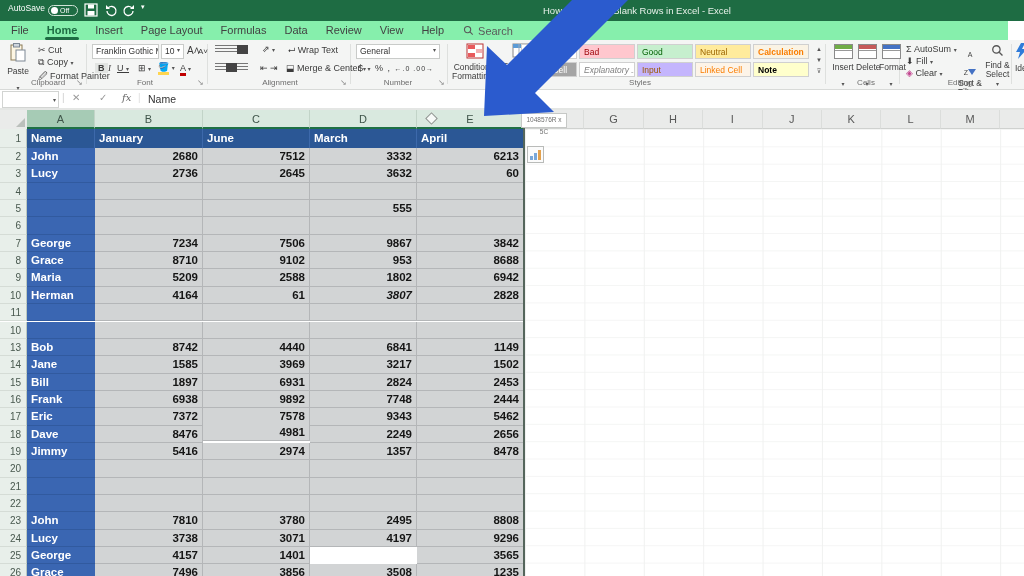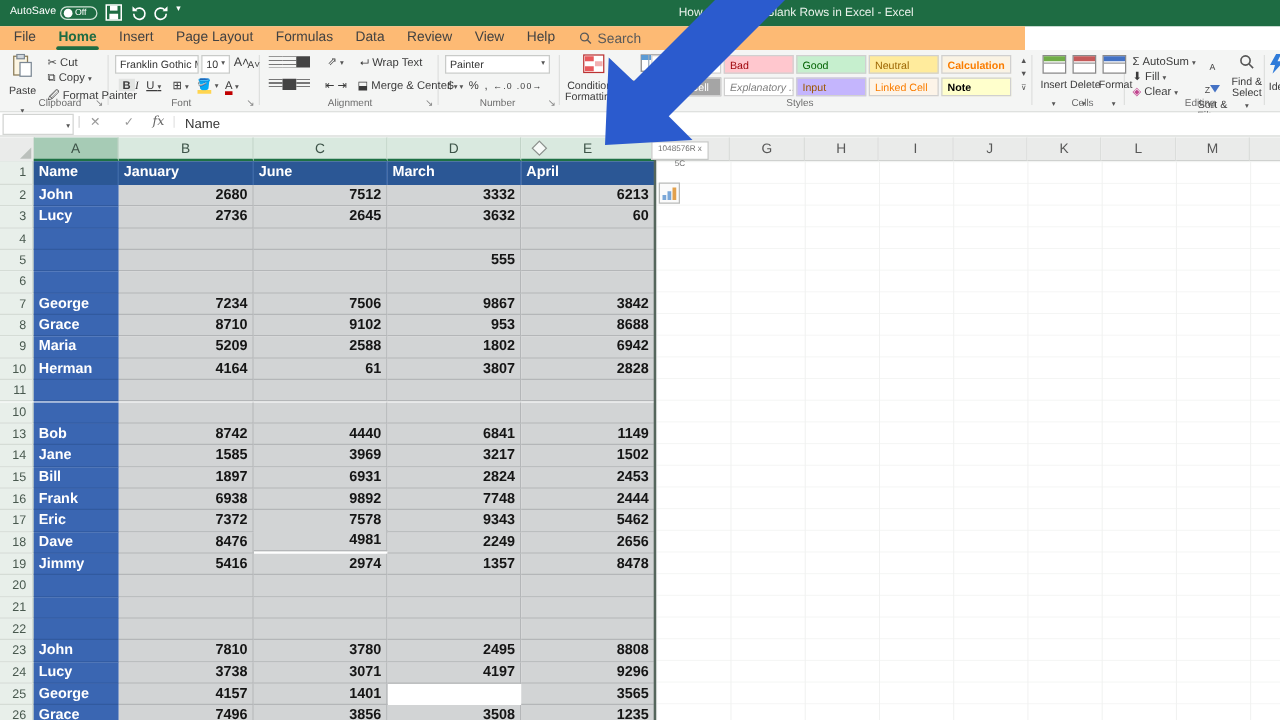--- a/index.html
+++ b/index.html
@@ -10,21 +10,21 @@
   
   .titlebar{left:0;top:0;width:1024px;height:21px;background:#1E6C43;color:#fff;}
   .tb-item{position:absolute;top:3px;font-size:8.5px;color:#fff;}
   .autosave-pill{position:absolute;left:48px;top:4.5px;width:30px;height:11px;border:1px solid #cfe3d6;
       border-radius:6px;display:flex;align-items:center;font-size:7px;color:#fff;padding:0 2px;box-sizing:border-box;}
   .autosave-dot{width:7px;height:7px;border-radius:50%;background:#fff;margin-right:2px;}
   .tb-ico{position:absolute;top:3px;width:14px;height:14px;}
   .title-text{position:absolute;left:543px;top:5px;font-size:9.5px;color:#e8f1ea;white-space:nowrap;}
 
   
-  .menubar{left:0;top:21px;width:820px;height:19px;background:#fdba74;display:flex;align-items:center;}
+  .menubar{left:0;top:21px;width:1008px;height:19px;background:#86efac;display:flex;align-items:center;}
   .mtab{font-size:11px;color:#424242;padding:0 9px;height:19px;line-height:19px;position:relative;white-space:nowrap;}
   .mtab.active{color:#1E6C43;font-weight:bold;}
   .mtab.active::after{content:"";position:absolute;left:7px;right:7px;bottom:0;height:3px;background:#1E6C43;border-radius:2px;}
   .msearch{display:flex;align-items:center;font-size:11px;color:#5a5a5a;margin-left:10px;}
 
   
   .ribbon{left:0;top:40px;width:1024px;height:49px;background:#F4F5F4;border-bottom:1px solid #D8DAD8;}
   .gsep{position:absolute;top:4px;width:1px;height:40px;background:#DEE0DE;}
   .glabel{position:absolute;top:38px;font-size:8px;color:#6d6d6d;text-align:center;}
   .launch{position:absolute;top:38px;font-size:8px;color:#8a8a8a;}
@@ -173,21 +173,21 @@
     <div class="rbtn" style="left:215px;top:5px;letter-spacing:3px"><span class="lines"></span><span class="lines"></span><span class="lines" style="background:#444;"></span></div>
     <div class="rbtn" style="left:262px;top:4px">⇗ <span class="car">▾</span></div>
     <div class="rbtn" style="left:288px;top:5px">⮠ <span>Wrap Text</span></div>
     <div class="rbtn" style="left:215px;top:23px;letter-spacing:3px"><span class="lines"></span><span class="lines" style="background:#444;"></span><span class="lines"></span></div>
     <div class="rbtn" style="left:260px;top:23px">⇤ ⇥</div>
     <div class="rbtn" style="left:286px;top:23px">⬓ <span>Merge &amp; Center</span> <span class="car">▾</span></div>
     <div class="glabel" style="left:250px;width:60px">Alignment</div>
     <div class="launch" style="left:340px">↘</div>
 
     <div class="inputbox" style="left:356px;top:4px;width:84px;height:15px">
-      <span>Painter</span> <span class="car" style="float:right">▾</span>
+      <span>General</span> <span class="car" style="float:right">▾</span>
     </div>
     <div class="rbtn" style="left:358px;top:23px;letter-spacing:1px">$ <span class="car">▾</span> % , <span style="font-size:7px">←.0 .00→</span></div>
     <div class="glabel" style="left:368px;width:60px">Number</div>
     <div class="launch" style="left:438px">↘</div>
 
     <div class="abs" style="left:452px;top:3px;width:46px;text-align:center">
       <svg width="18" height="16" viewBox="0 0 18 16">
         <rect x="1" y="1" width="16" height="14" fill="#fff" stroke="#b33"></rect>
         <rect x="2" y="2" width="7" height="4" fill="#e8595c"></rect>
           <rect x="10" y="6" width="6" height="4" fill="#f2b0b1"></rect>
@@ -352,21 +352,21 @@
         <div class="rhead" style="top: 159.45px; height: 17.35px; line-height: 17.35px;">9</div>
         <div class="cell cna" style="left: 27px; width: 68px; top: 159.45px; height: 17.35px; line-height: 17.35px;">Maria</div>
         <div class="cell num" style="left: 95px; width: 108px; top: 159.45px; height: 17.35px; line-height: 17.35px;">5209</div>
         <div class="cell num" style="left: 203px; width: 107px; top: 159.45px; height: 17.35px; line-height: 17.35px;">2588</div>
         <div class="cell num" style="left: 310px; width: 107px; top: 159.45px; height: 17.35px; line-height: 17.35px;">1802</div>
         <div class="cell num" style="left: 417px; width: 107px; top: 159.45px; height: 17.35px; line-height: 17.35px;">6942</div>
         <div class="rhead" style="top: 176.8px; height: 17.35px; line-height: 17.35px;">10</div>
         <div class="cell cna" style="left: 27px; width: 68px; top: 176.8px; height: 17.35px; line-height: 17.35px;">Herman</div>
         <div class="cell num" style="left: 95px; width: 108px; top: 176.8px; height: 17.35px; line-height: 17.35px;">4164</div>
         <div class="cell num" style="left: 203px; width: 107px; top: 176.8px; height: 17.35px; line-height: 17.35px;">61</div>
-        <div class="cell num" style="left: 310px; width: 107px; top: 176.8px; height: 17.35px; line-height: 17.35px;">3807</div>
+        <div class="cell num" style="left: 310px; width: 107px; top: 176.8px; height: 17.35px; line-height: 17.35px; font-style: italic;">3807</div>
         <div class="cell num" style="left: 417px; width: 107px; top: 176.8px; height: 17.35px; line-height: 17.35px;">2828</div>
         <div class="rhead" style="top: 194.15px; height: 17.35px; line-height: 17.35px;">11</div>
         <div class="cell cna" style="left: 27px; width: 68px; top: 194.15px; height: 17.35px; line-height: 17.35px;"></div>
         <div class="cell num" style="left: 95px; width: 108px; top: 194.15px; height: 17.35px; line-height: 17.35px;"></div>
         <div class="cell num" style="left: 203px; width: 107px; top: 194.15px; height: 17.35px; line-height: 17.35px;"></div>
         <div class="cell num" style="left: 310px; width: 107px; top: 194.15px; height: 17.35px; line-height: 17.35px;"></div>
         <div class="cell num" style="left: 417px; width: 107px; top: 194.15px; height: 17.35px; line-height: 17.35px;"></div>
         <div class="rhead" style="top: 211.5px; height: 17.35px; line-height: 17.35px;">10</div>
         <div class="cell cna" style="left: 27px; width: 68px; top: 211.5px; height: 17.35px; line-height: 17.35px;"></div>
         <div class="cell num" style="left: 95px; width: 108px; top: 211.5px; height: 17.35px; line-height: 17.35px;"></div>

